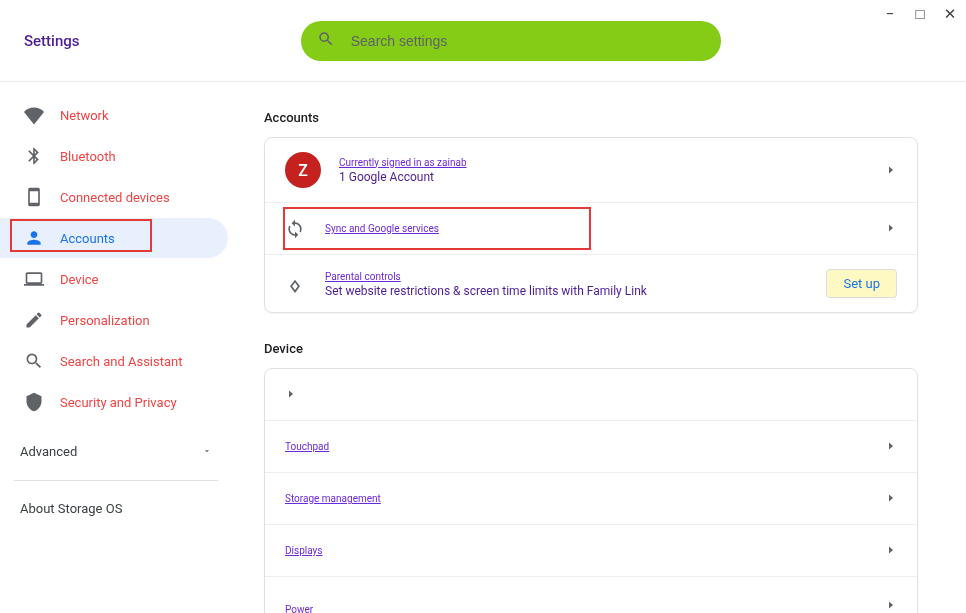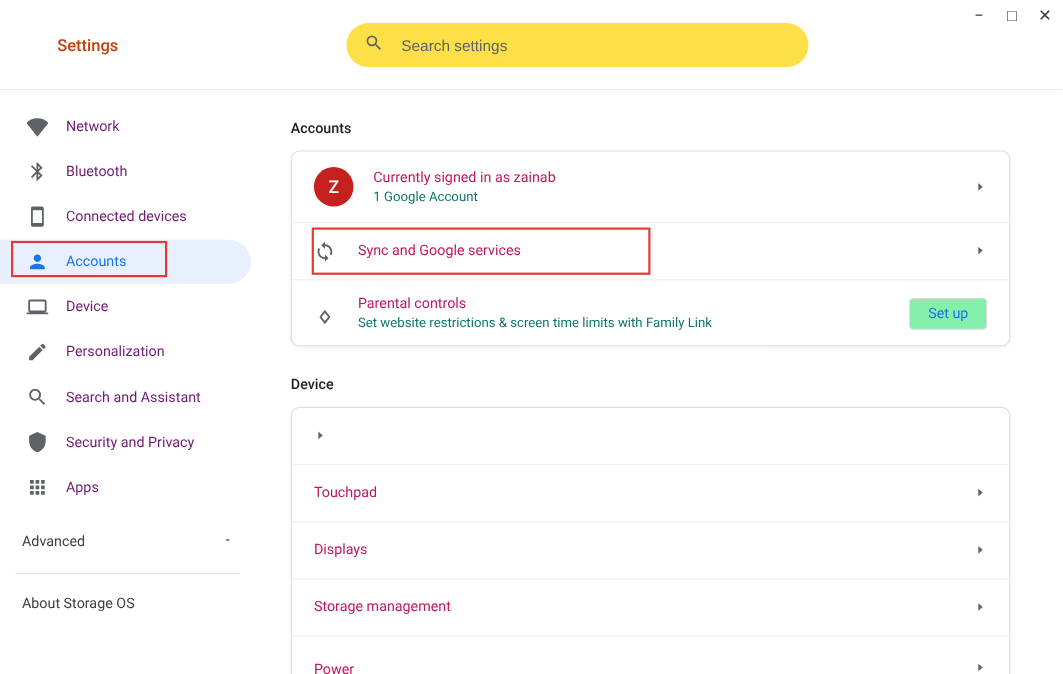--- a/index.html
+++ b/index.html
@@ -1,53 +1,53 @@
 <!DOCTYPE html>
 <html><head>
 <meta charset="utf-8">
 <style>
 * { box-sizing: border-box; margin: 0; padding: 0; }
 body { font-family: Roboto, Arial, sans-serif; background: #fff; color: #202124; width: 966px; height: 613px; overflow: hidden; position: relative; }
 .window-controls { position: absolute; top: 6px; right: 8px; display: flex; gap: 14px; align-items: center; }
 .window-controls span { font-size: 15px; color: #3c4043; cursor: pointer; display: inline-flex; width: 16px; height: 16px; align-items: center; justify-content: center; }
 .topbar { display: flex; align-items: center; height: 82px; padding: 0 24px; border-bottom: 1px solid #e8eaed; }
-.title { font-size: 15px; font-weight: 500; color: #c2410c; margin-left: 28px; }
+.title { font-size: 15px; font-weight: 500; color: #4c1d95; }
 .search-wrap { margin-left: auto; margin-right: auto; }
-.search-box { display: flex; align-items: center; width: 420px; height: 40px; background: #fde047; border-radius: 20px; padding: 0 16px; }
+.search-box { display: flex; align-items: center; width: 420px; height: 40px; background: #84cc16; border-radius: 20px; padding: 0 16px; }
 .search-box svg { width: 18px; height: 18px; fill: #5f6368; }
 .search-box input { border: none; background: transparent; margin-left: 16px; font-size: 14px; color: #5f6368; outline: none; flex: 1; }
 .search-box input::placeholder { color: #5f6368; }
 .layout { display: flex; height: calc(100% - 82px); }
 .sidebar { width: 236px; padding-top: 12px; position: relative; }
 .nav-item { display: flex; align-items: center; height: 40px; padding-left: 24px; border-radius: 0 20px 20px 0; cursor: pointer; margin: 1px 8px 1px 0; }
 .nav-item .icon { width: 20px; height: 20px; display: flex; align-items: center; justify-content: center; color: #5f6368; }
 .nav-item .icon svg { width: 20px; height: 20px; fill: #5f6368; }
-.nav-item .label { margin-left: 16px; font-size: 13px; color: #701a75; }
+.nav-item .label { margin-left: 16px; font-size: 13px; color: #ef4444; }
 .nav-item.active { background: #e8f0fe; }
 .nav-item.active .label { color: #1a73e8; }
 .nav-item.active .icon svg { fill: #1a73e8; }
 .highlight-red { position: absolute; border: 2.5px solid #e53935; pointer-events: none; }
 .advanced { display: flex; align-items: center; justify-content: space-between; height: 42px; padding: 0 24px 0 20px; cursor: pointer; margin-top: 8px; }
 .advanced span { font-size: 13px; color: #3c4043; }
 .sep { border-top: 1px solid #e0e0e0; margin: 8px 18px 8px 14px; }
 .about { padding: 12px 20px; font-size: 13px; color: #3c4043; cursor: pointer; }
 .main { flex: 1; padding: 20px 48px 0 28px; overflow-y: auto; }
 .section-title { font-size: 13px; font-weight: 500; color: #202124; margin-bottom: 12px; margin-top: 8px; }
 .card { border: 1px solid #e0e0e0; border-radius: 8px; box-shadow: 0 1px 2px rgba(0,0,0,0.05); margin-bottom: 28px; background: #fff; }
 .row { display: flex; align-items: center; padding: 14px 20px; min-height: 52px; border-bottom: 1px solid #eee; cursor: pointer; position: relative; }
 .row:last-child { border-bottom: none; align-items: flex-end; }
 .row .row-icon { width: 20px; height: 20px; display: flex; align-items: center; justify-content: center; margin-right: 20px; flex-shrink: 0; }
 .row .row-icon svg { width: 20px; height: 20px; fill: #5f6368; }
 .row .row-body { flex: 1; }
-.row .row-title { font-size: 13px; color: #be185d; }
-.row .row-sub { font-size: 12px; color: #0f766e; margin-top: 2px; }
+.row .row-title { font-size: 10px; color: #6d28d9; text-decoration: underline; }
+.row .row-sub { font-size: 12px; color: #4c1d95; margin-top: 2px; }
 .row .chev { color: #5f6368; }
 .row .chev svg { width: 12px; height: 12px; fill: #5f6368; }
 .avatar { width: 36px; height: 36px; border-radius: 50%; background: #c5221f; color: #fff; display: flex; align-items: center; justify-content: center; font-size: 16px; font-weight: 500; margin-right: 18px; flex-shrink: 0; }
-.setup-btn { border: 1px solid #dadce0; background: #86efac; color: #1a73e8; font-size: 13px; padding: 6px 16px; border-radius: 4px; cursor: pointer; font-family: inherit; margin-left: 12px; }
+.setup-btn { border: 1px solid #dadce0; background: #fef9c3; color: #1a73e8; font-size: 13px; padding: 6px 16px; border-radius: 4px; cursor: pointer; font-family: inherit; margin-left: 12px; }
 .row-no-indent { padding-left: 20px; }
 .red-inline { position: absolute; left: 18px; top: 4px; right: 326px; bottom: 4px; border: 2.5px solid #e53935; pointer-events: none; }
 </style>
 </head>
 <body>
 
 <div class="window-controls">
   <span>−</span>
   <span>□</span>
   <span>✕</span>
@@ -125,28 +125,20 @@
       <span class="label">Search and Assistant</span>
     </div>
     <div class="nav-item">
       <span class="icon">
           <svg viewBox="0 0 24 24">
             <path d="M12 1L3 5v6c0 5.55 3.84 10.74 9 12 5.16-1.26 9-6.45 9-12V5l-9-4z"></path>
           </svg>
         </span>
       <span class="label">Security and Privacy</span>
     </div>
-    <div class="nav-item">
-      <span class="icon">
-          <svg viewBox="0 0 24 24">
-            <path d="M4 8h4V4H4v4zm6 12h4v-4h-4v4zm-6 0h4v-4H4v4zm0-6h4v-4H4v4zm6 0h4v-4h-4v4zm6-10v4h4V4h-4zm-6 4h4V4h-4v4zm6 6h4v-4h-4v4zm0 6h4v-4h-4v4z"></path>
-          </svg>
-        </span>
-      <span class="label">Apps</span>
-    </div>
     <div class="advanced">
       <span>Advanced</span>
       <span><svg width="10" height="10" viewBox="0 0 24 24" fill="#5f6368">
             <path d="M7 10l5 5 5-5z"></path>
           </svg></span>
     </div>
     <div class="sep"></div>
     <div class="about">About Storage OS</div>
   </div>
 
@@ -201,29 +193,29 @@
       <div class="row row-no-indent">
         <div class="row-body">
             <div class="row-title">Touchpad</div>
           </div>
         <span class="chev"><svg viewBox="0 0 24 24">
               <path d="M8 5l8 7-8 7z"></path>
             </svg></span>
       </div>
       <div class="row row-no-indent">
         <div class="row-body">
+            <div class="row-title">Storage management</div>
+          </div>
+        <span class="chev"><svg viewBox="0 0 24 24">
+              <path d="M8 5l8 7-8 7z"></path>
+            </svg></span>
+      </div>
+      <div class="row row-no-indent">
+        <div class="row-body">
             <div class="row-title">Displays</div>
-          </div>
-        <span class="chev"><svg viewBox="0 0 24 24">
-              <path d="M8 5l8 7-8 7z"></path>
-            </svg></span>
-      </div>
-      <div class="row row-no-indent">
-        <div class="row-body">
-            <div class="row-title">Storage management</div>
           </div>
         <span class="chev"><svg viewBox="0 0 24 24">
               <path d="M8 5l8 7-8 7z"></path>
             </svg></span>
       </div>
       <div class="row row-no-indent">
         <div class="row-body">
             <div class="row-title">Power</div>
           </div>
         <span class="chev"><svg viewBox="0 0 24 24">

